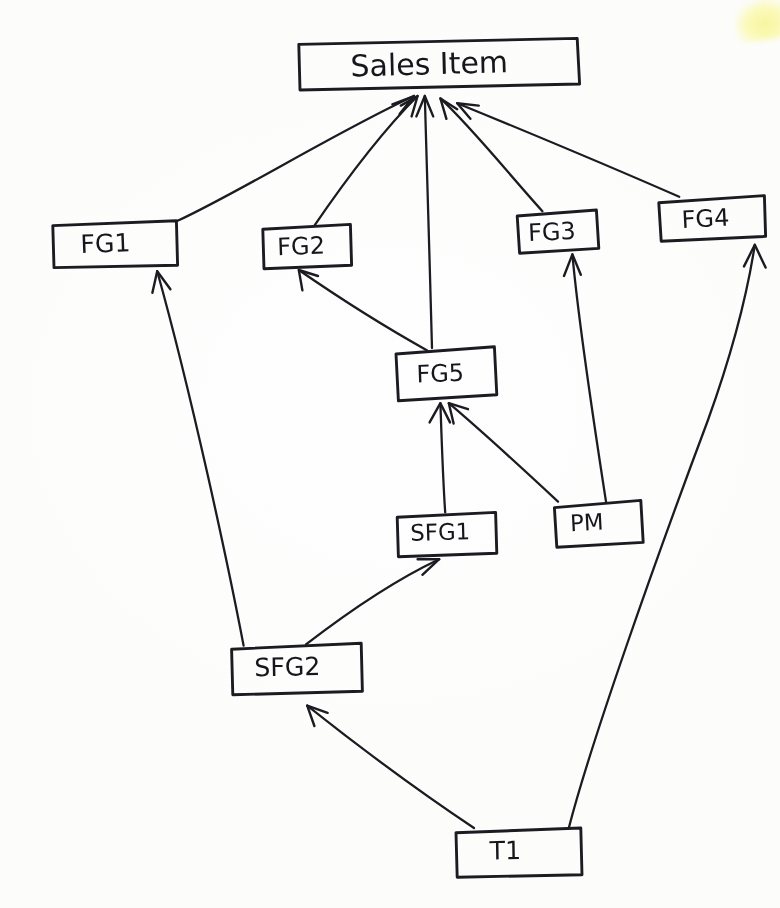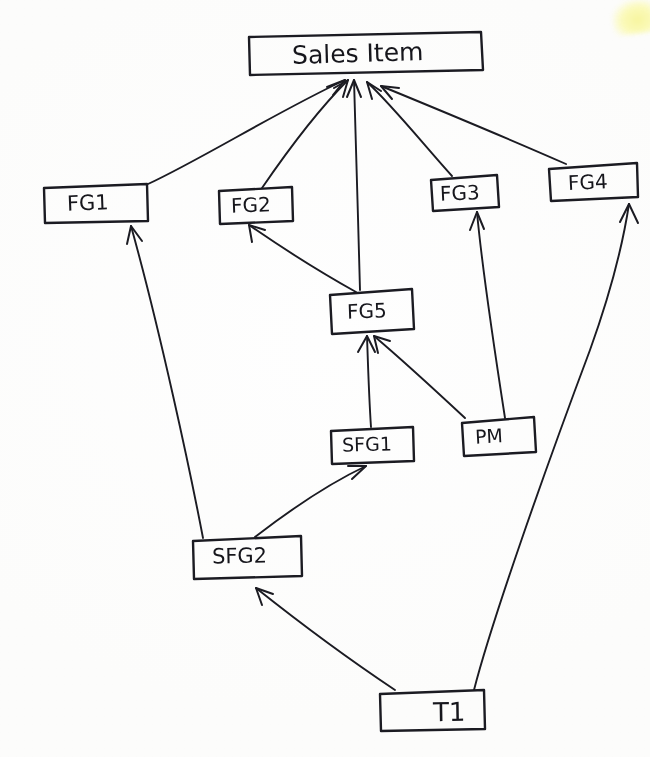--- a/index.html
+++ b/index.html
@@ -198,15 +198,15 @@
   <div class="node-label" style="left:568px; top:170px; font-size:20px; transform:rotate(-2.8deg);">FG4</div>
 
   <div class="node-label" style="left:347px; top:299px; font-size:20px; transform:rotate(-2deg);">FG5</div>
 
   <div class="node-label" style="left:342px; top:433px; font-size:19px; transform:rotate(-1.5deg);">SFG1</div>
 
   <div class="node-label" style="left:475px; top:425px; font-size:19px; transform:rotate(-3deg);">PM</div>
 
   <div class="node-label" style="left:212px; top:544px; font-size:21px; transform:rotate(-1.2deg);">SFG2</div>
 
-  <div class="node-label" style="left:433px; top:697px; font-size:26px; transform:rotate(-1deg);">T1</div>
+  <div class="node-label" style="left:408px; top:697px; font-size:21px; transform:rotate(-1deg);">T1</div>
 
 </div>
 
 </body></html>

